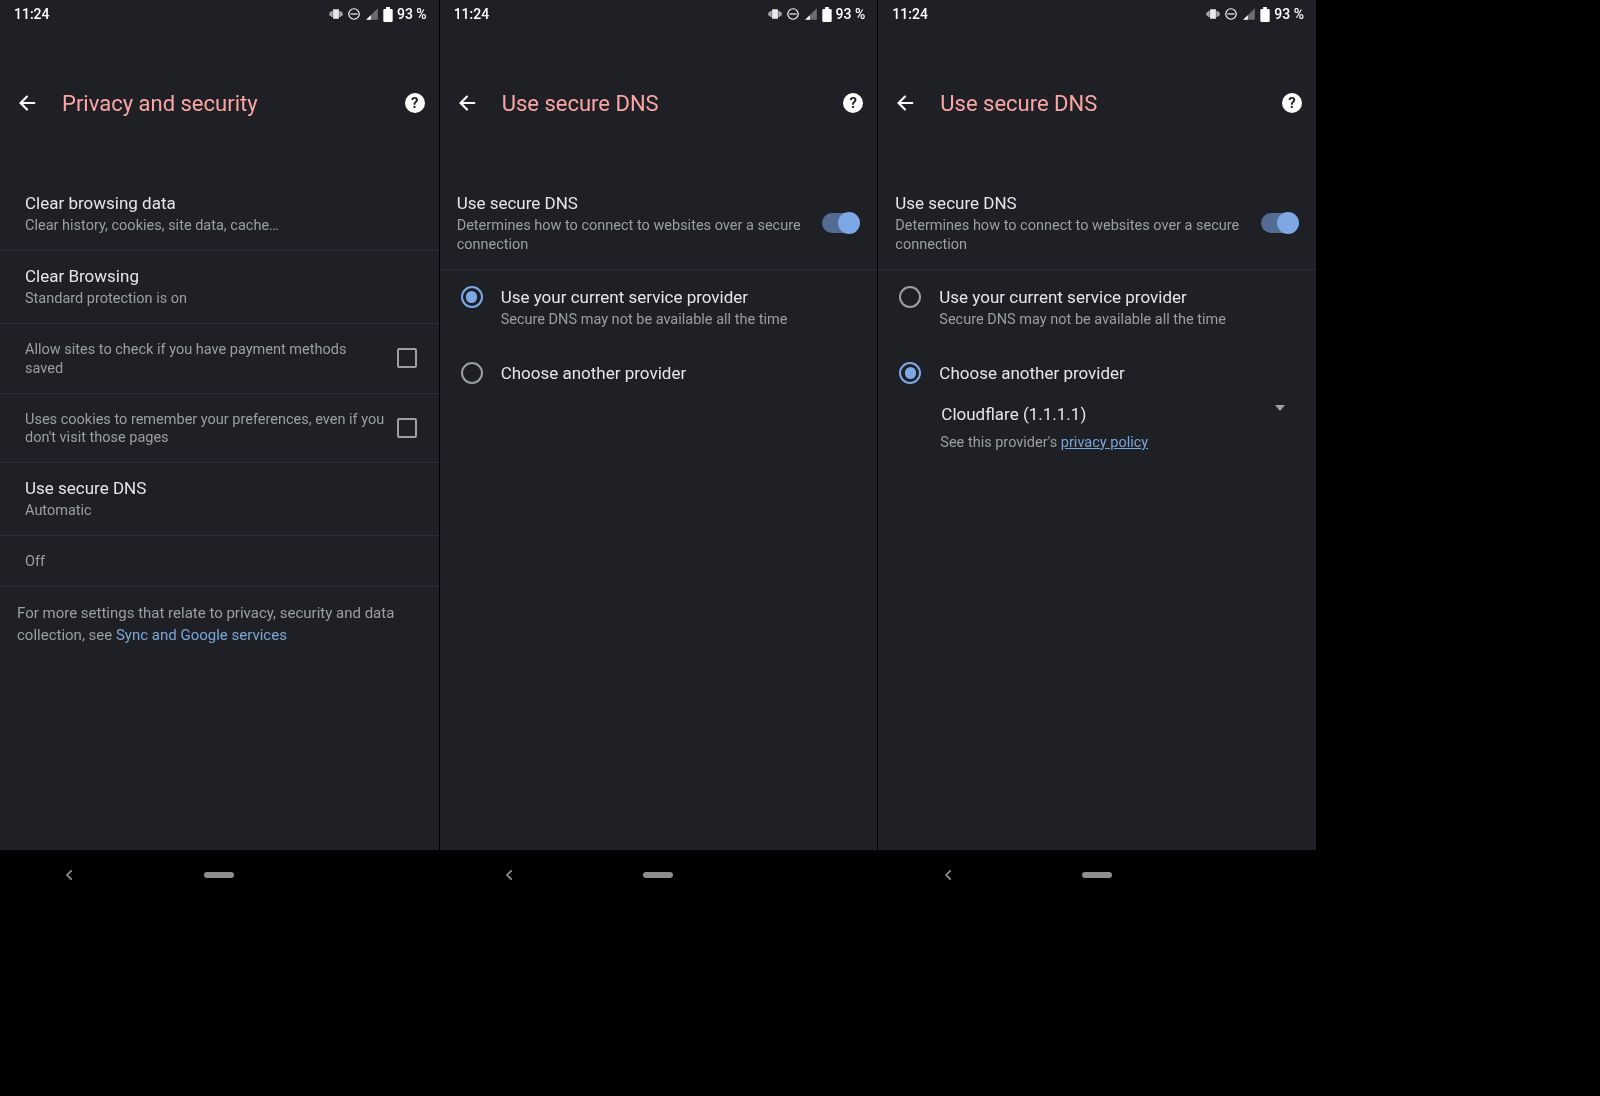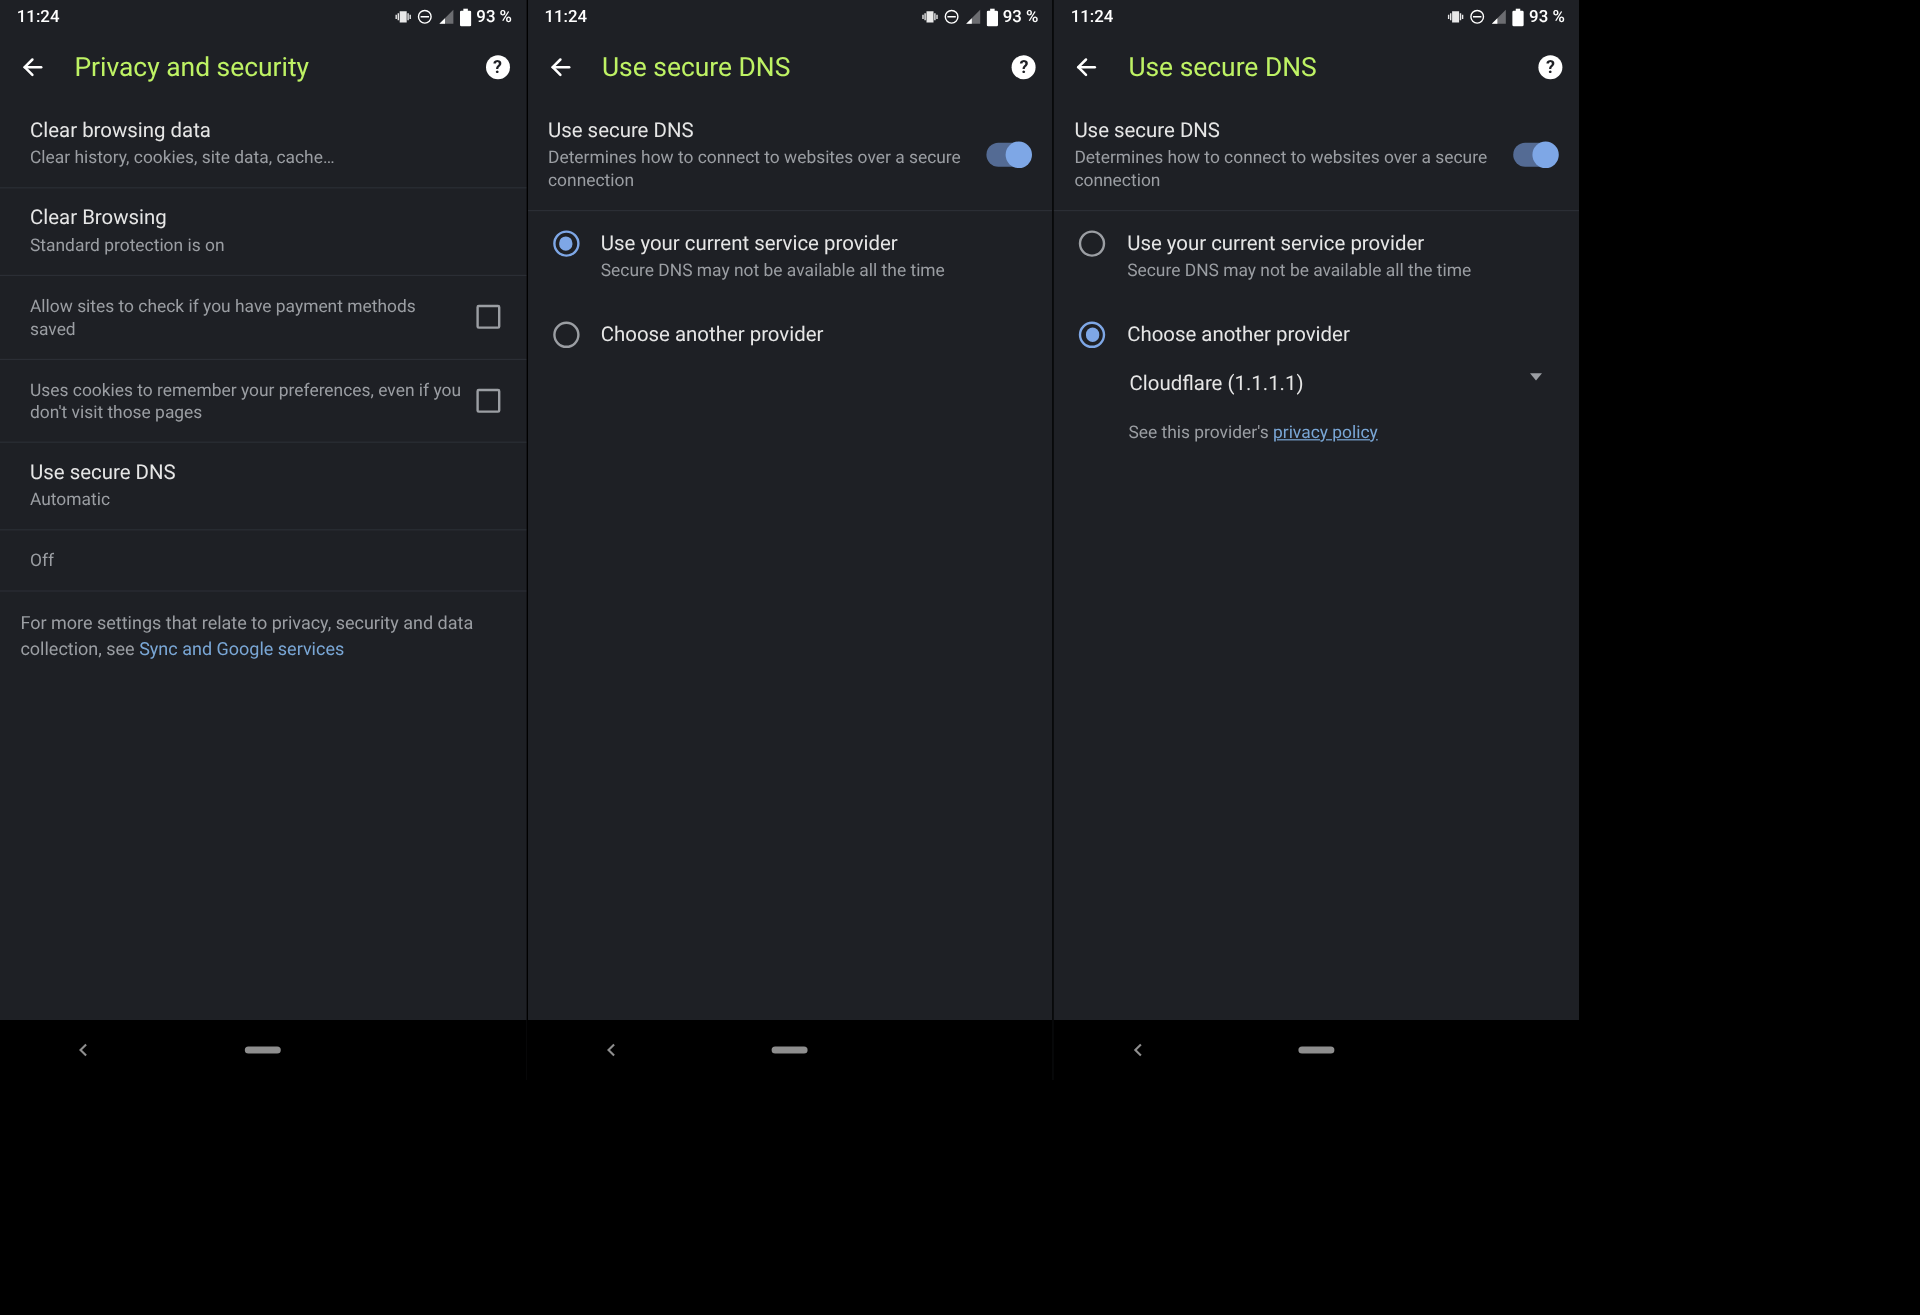--- a/index.html
+++ b/index.html
@@ -12,20 +12,21 @@
       color: #e6e6e6;
       overflow: hidden;
     }
     .pane {
       width: 438.666px;
       height: 900px;
       background: #1e2025;
       position: relative;
       display: flex;
       flex-direction: column;
+      gap: 47px;
     }
     .pane + .pane { border-left: 1px solid #000; }
     .statusbar {
       height: 28px;
       display: flex;
       align-items: center;
       justify-content: space-between;
       padding: 0 12px 0 14px;
       font-size: 14px;
       color: #fff;
@@ -36,21 +37,21 @@
     .appbar {
       height: 56px;
       display: flex;
       align-items: center;
       padding: 0 14px 0 16px;
       gap: 24px;
     }
     .appbar-title {
       font-size: 22px;
       font-weight: 400;
-      color: #bef264;
+      color: #fca5a5;
       flex: 1;
       white-space: nowrap;
       overflow: hidden;
     }
     .circle-q {
       width: 20px; height: 20px; border-radius: 50%;
       background: #fff; color: #1e2025;
       display: flex; align-items: center; justify-content: center;
       font-size: 15px; font-weight: bold;
     }
@@ -347,21 +348,21 @@
       <div class="radio checked"></div>
       <div class="row-main">
         <div class="row-title">Choose another provider</div>
       </div>
     </div>
     <div class="sub-block">
       <div class="provider-box">
         <div class="row-title">Cloudflare (1.1.1.1)</div>
         <div class="caret"></div>
       </div>
-      <div class="row-sub" style="margin-top:16px">
+      <div class="row-sub" style="margin-top:4px">
         <span>See this provider's </span><span class="link u">privacy policy</span>
       </div>
     </div>
   </div>
   <div class="navbar">
     <span class="nav-back">
         <svg width="14" height="14" viewBox="0 0 24 24" fill="none" stroke="#8e8e8e" stroke-width="3">
           <polyline points="15 4 7 12 15 20"></polyline>
         </svg>
       </span>

